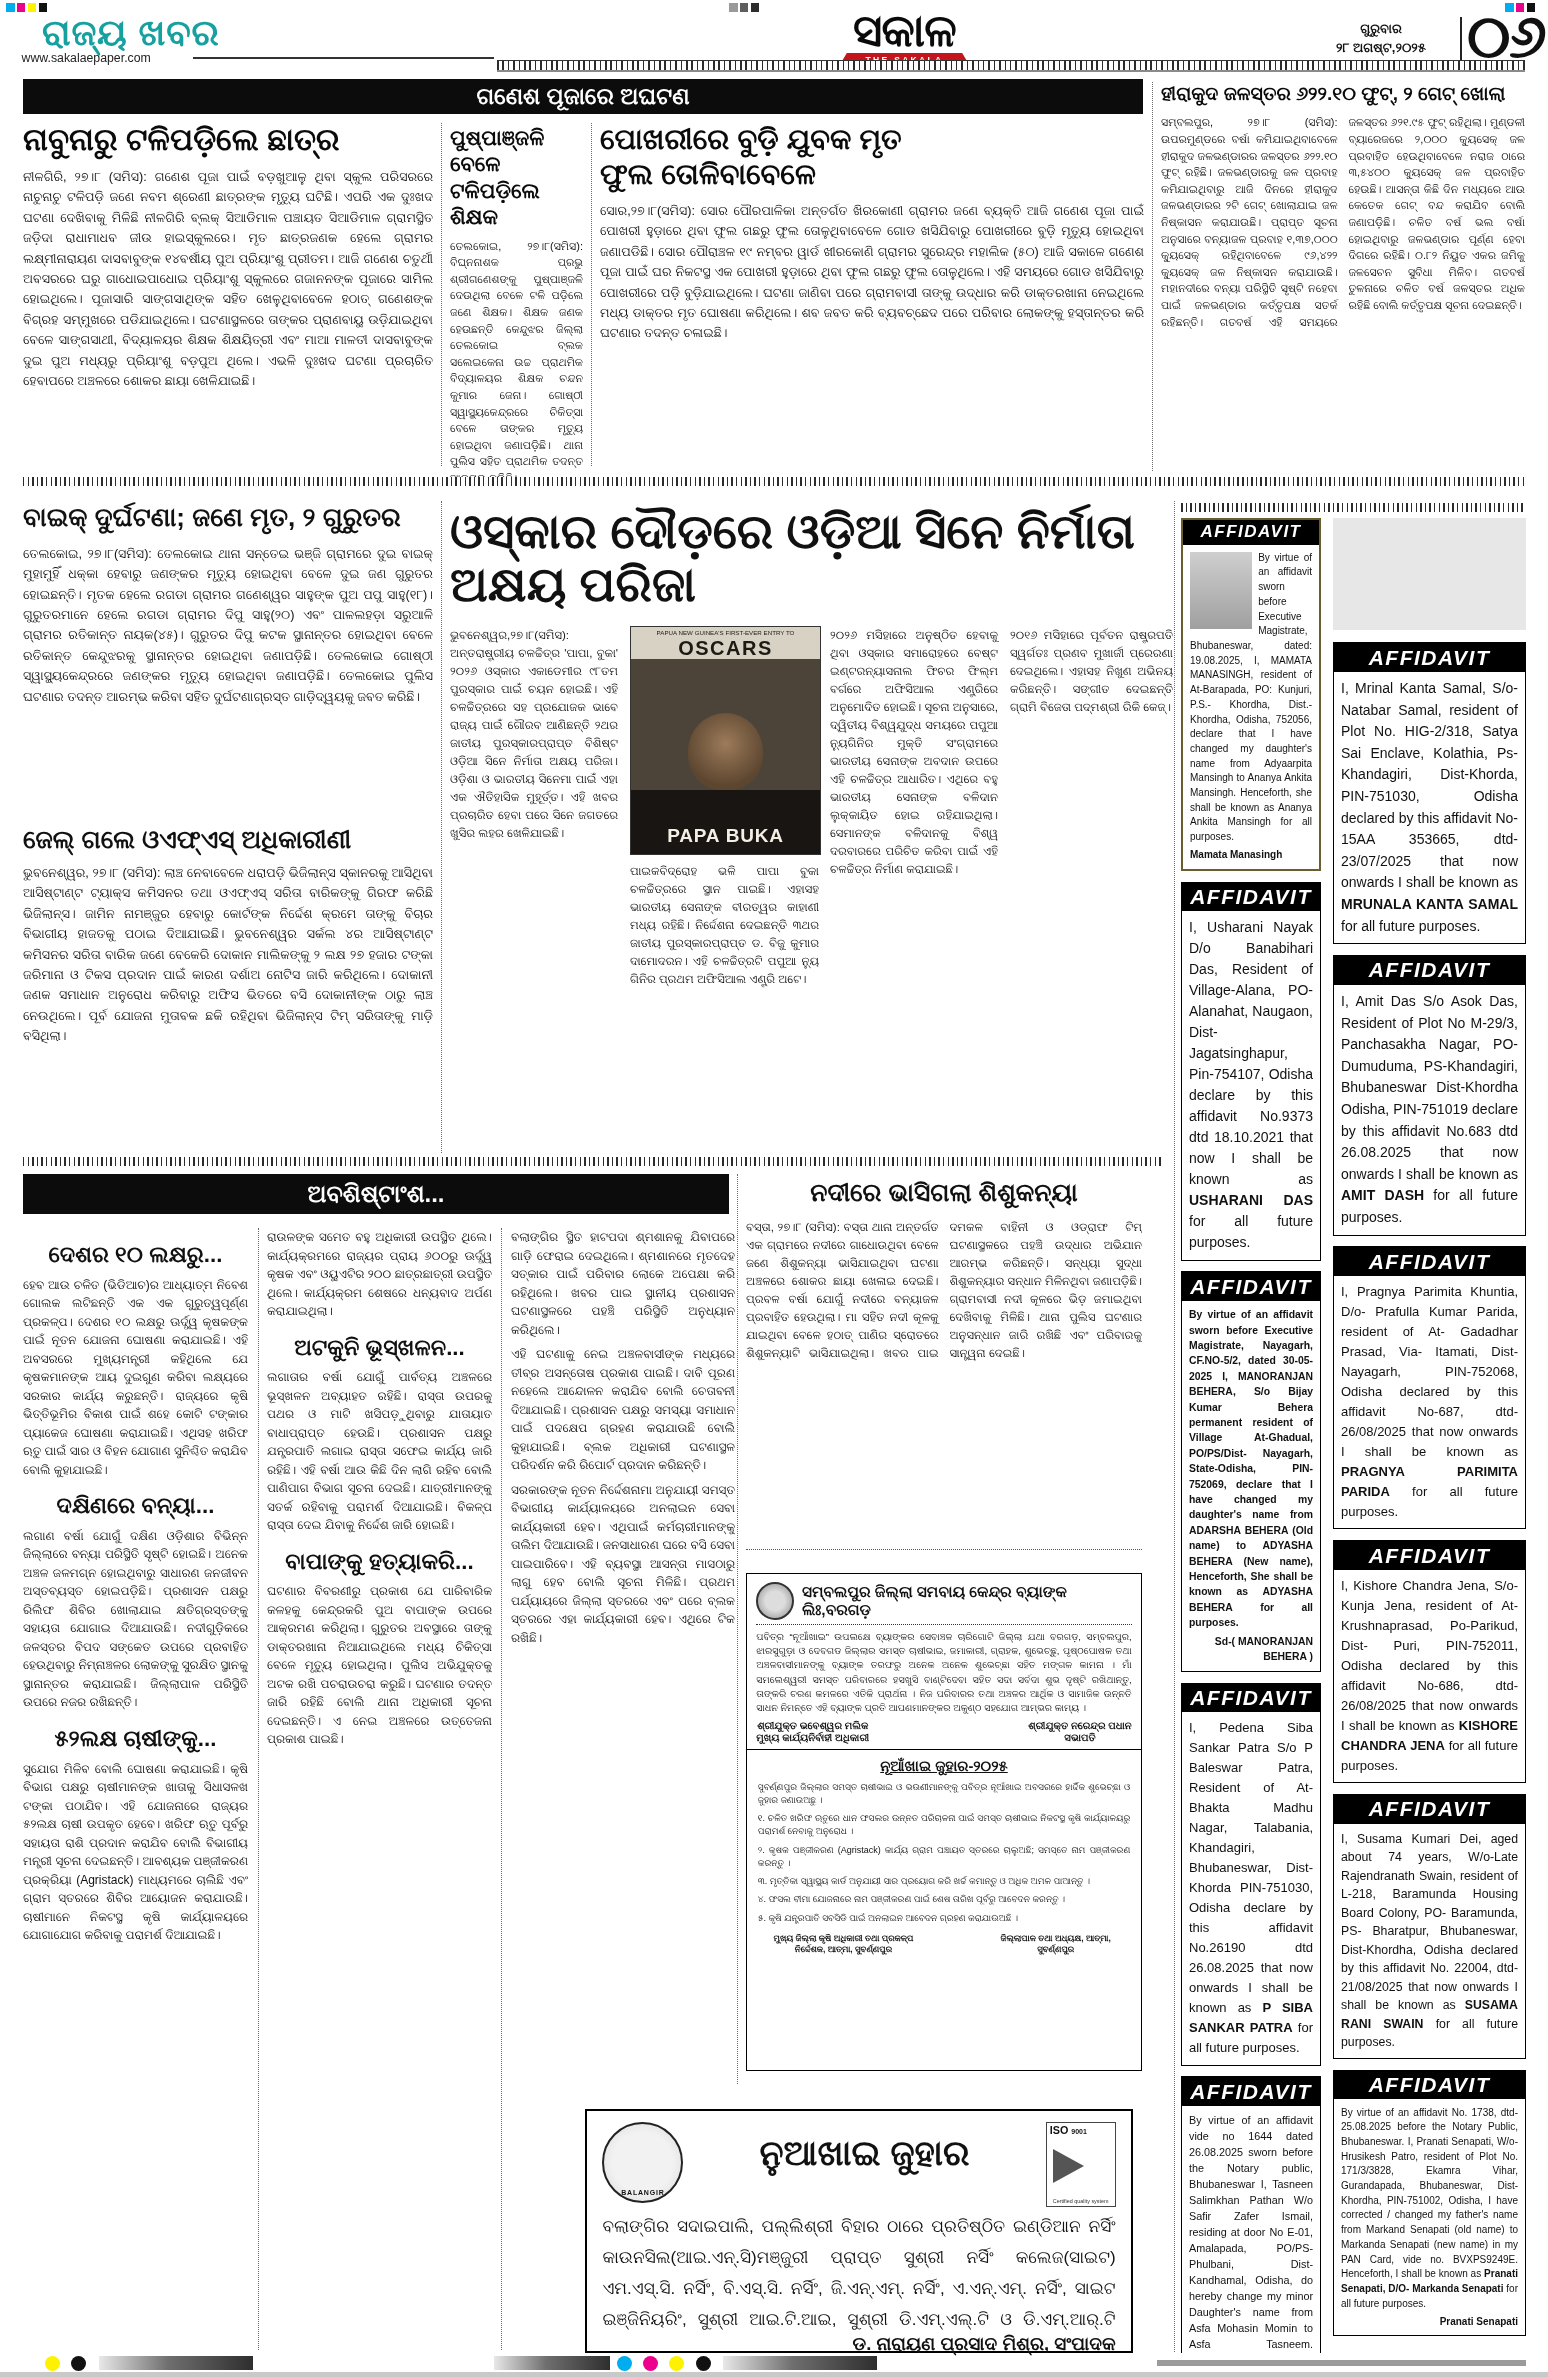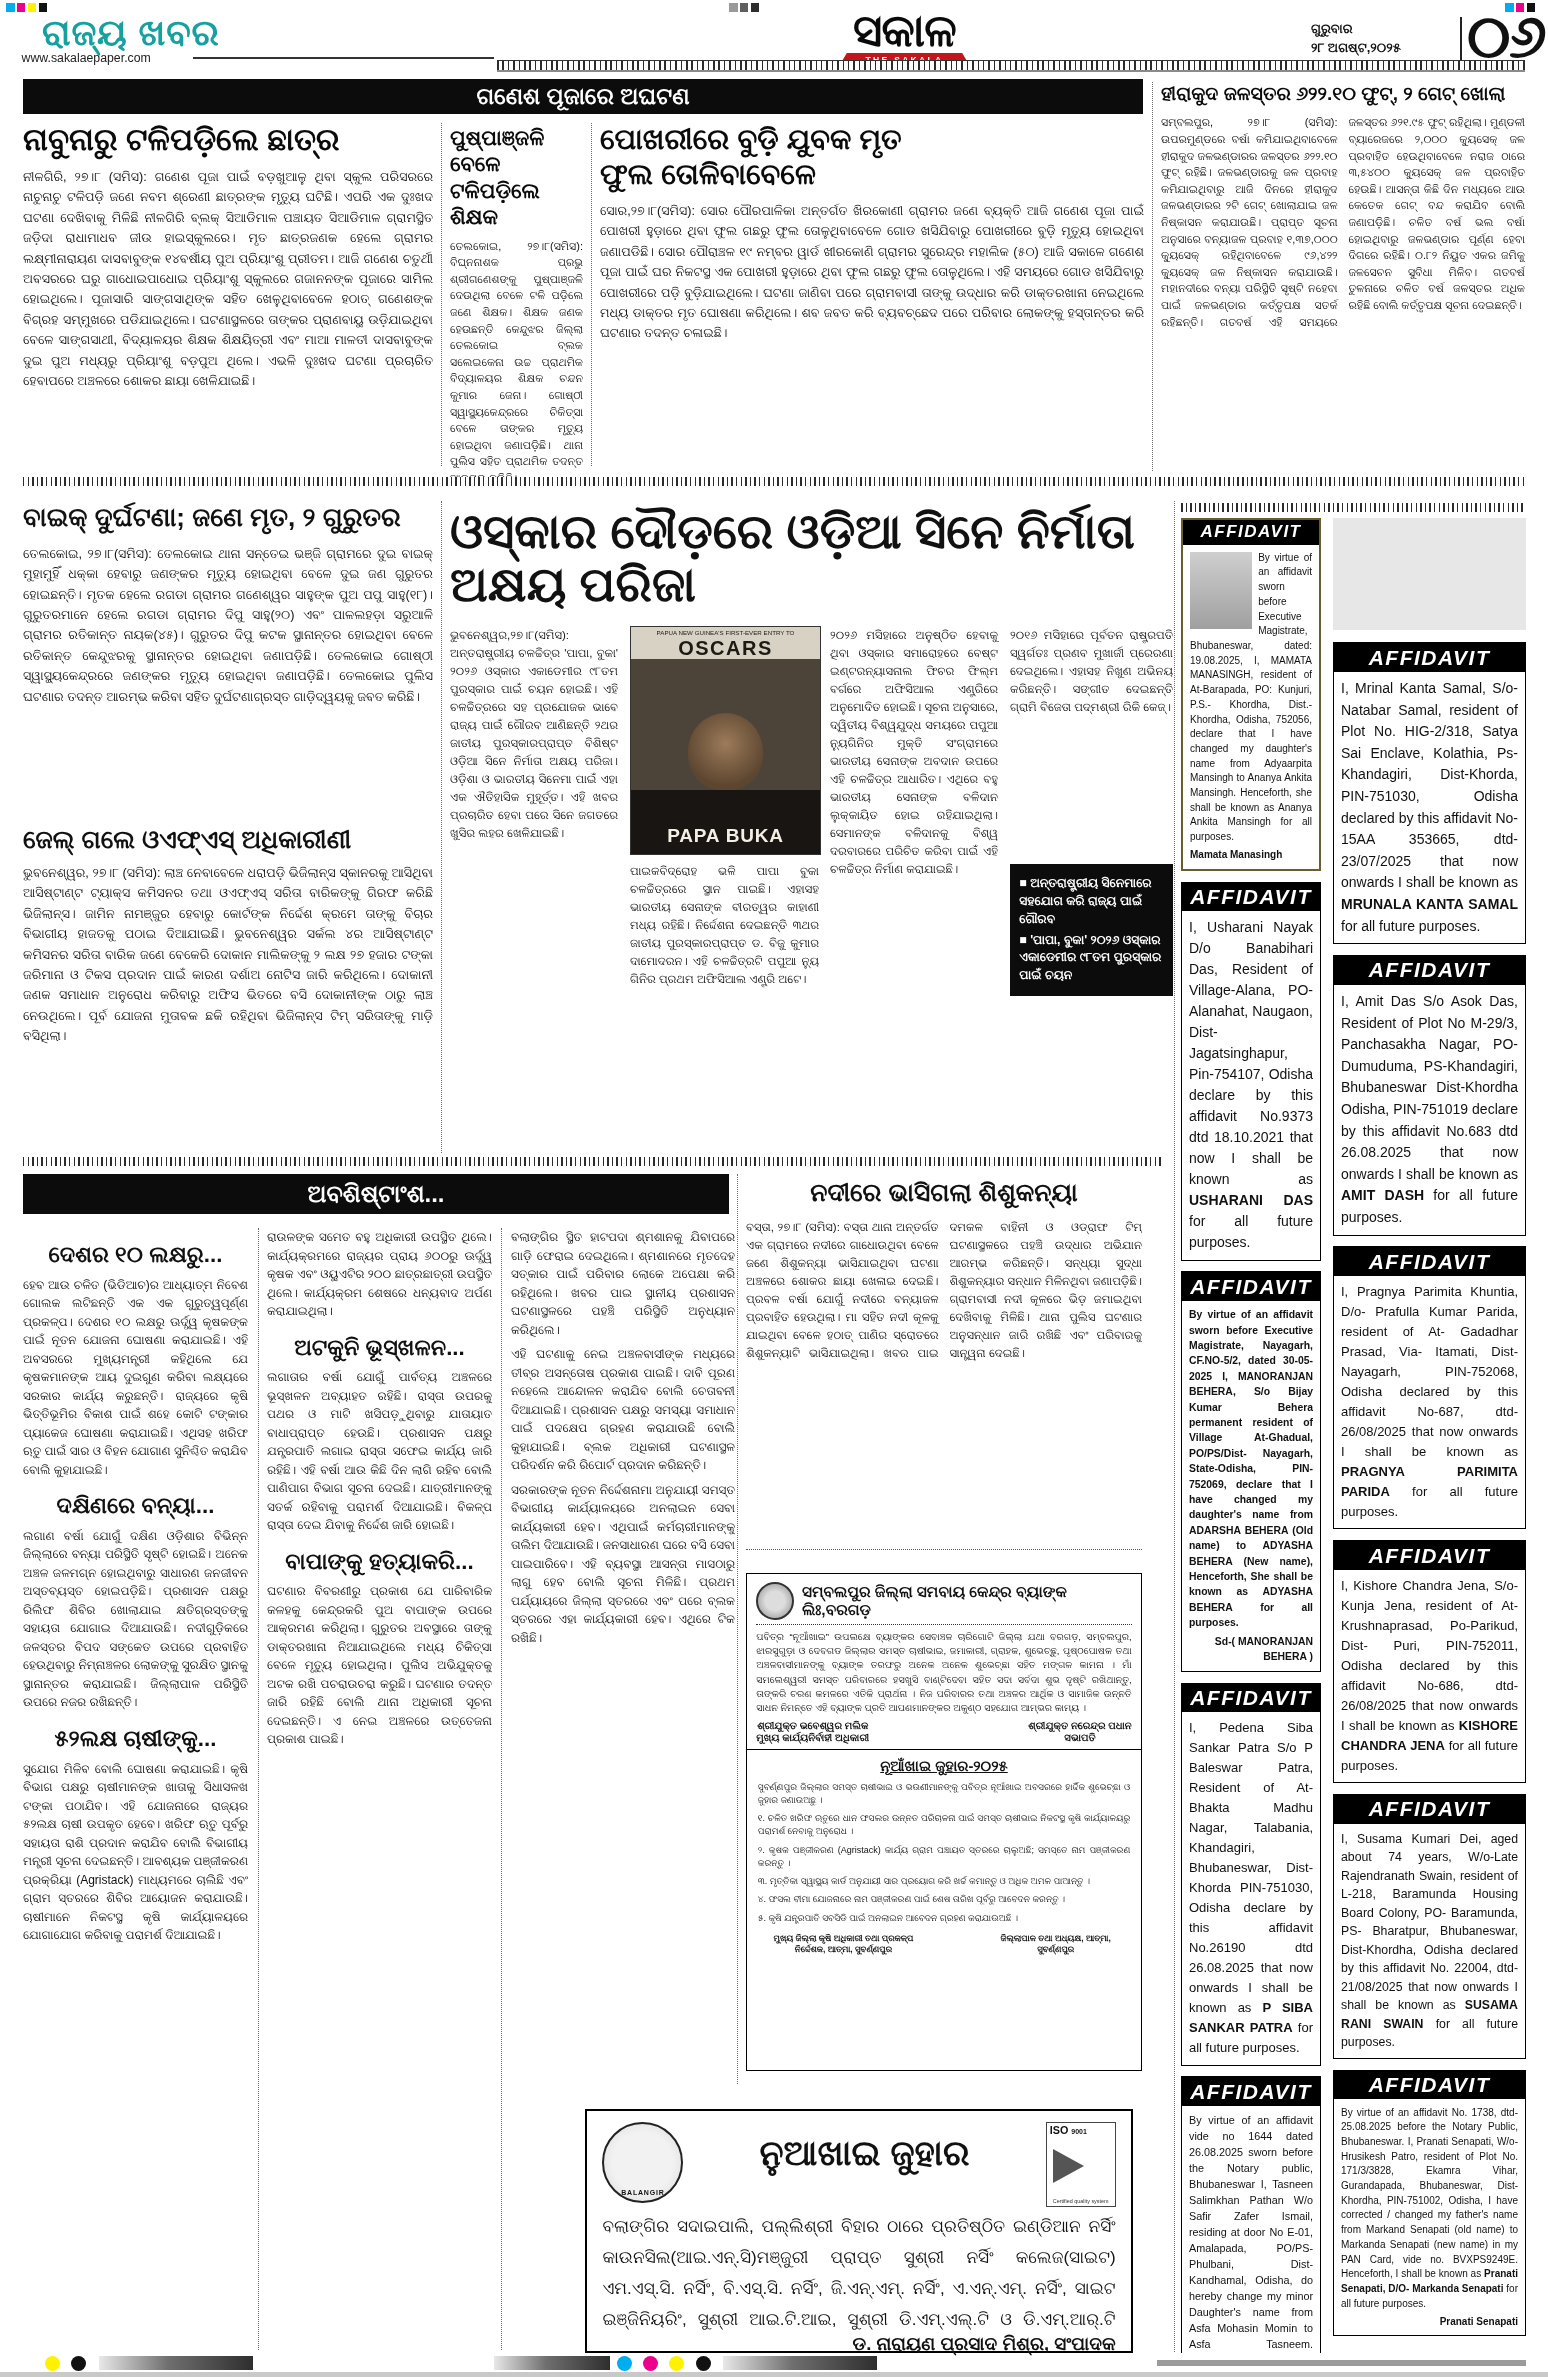--- a/index.html
+++ b/index.html
@@ -9,21 +9,21 @@
   .jt{text-align:justify;}
   .opt:empty{display:none;}
 
   
   .brand{font-size:36px;font-weight:bold;color:#16a0a0;letter-spacing:0.8px;}
   .url{font-size:12.3px;color:#222;}
   .urldash{height:1.5px;background:#333;}
   .mast{font-size:45px;font-weight:800;color:#0a0a0a;letter-spacing:-0.8px;}
   .ribbon{background:#c3161c;color:#fff;font-size:8.5px;font-weight:bold;letter-spacing:2.3px;
           text-align:center;padding:1.5px 0;clip-path:polygon(6% 0,94% 0,100% 100%,0 100%);}
-  .dateblock{font-size:13px;font-weight:bold;text-align:left;line-height:1.45;}
+  .dateblock{font-size:13px;font-weight:bold;text-align:center;line-height:1.45;}
   .vbar{width:1.5px;background:#222;}
   .pageno{font-size:60px;font-weight:800;letter-spacing:-1.5px;}
   .ticks{background:repeating-linear-gradient(90deg,#2c2c2c 0 1.5px,#ffffff 1.5px 5.4px);
          border-top:1.5px solid #333;border-bottom:2.3px solid #8a8a8a;height:9.3px;}
   .regrow{display:flex;gap:2.3px;}
   .reg{width:8.5px;height:8.5px;display:inline-block;}
 
   
   .banner{background:#0c0c0c;color:#fff;font-weight:bold;display:flex;align-items:center;justify-content:center;}
   .vrule{border-left:1.5px dotted #6a6a6a;width:0;}
@@ -177,25 +177,20 @@
           <div class="kick">PAPUA NEW GUINEA'S FIRST-EVER ENTRY TO</div>
           <div class="otitle">OSCARS</div>
           <div class="face"></div>
           <div class="pname">PAPA BUKA</div>
         </div>
         <div class="body15 jt" style="margin-top:7.7px;height:308px;overflow:hidden;">ପାଇକବିଦ୍ରୋହ ଭଳି ପାପା ବୁକା ଚଳଚ୍ଚିତ୍ରରେ ସ୍ଥାନ ପାଇଛି। ଏହାସହ ଭାରତୀୟ ସେନାଙ୍କ ବୀରତ୍ୱର କାହାଣୀ ମଧ୍ୟ ରହିଛି। ନିର୍ଦ୍ଦେଶନା ଦେଇଛନ୍ତି ୩ଥର ଜାତୀୟ ପୁରସ୍କାରପ୍ରାପ୍ତ ଡ. ବିଜୁ କୁମାର ଦାମୋଦରନ। ଏହି ଚଳଚ୍ଚିତ୍ରଟି ପପୁଆ ନ୍ୟୁ ଗିନିର ପ୍ରଥମ ଅଫିସିଆଲ ଏଣ୍ଟ୍ରି ଅଟେ।</div>
       </div>
       <div class="osccol body15 jt" style="left:380px;width:168px;">୨୦୨୬ ମସିହାରେ ଅନୁଷ୍ଠିତ ହେବାକୁ ଥିବା ଓସ୍କାର ସମାରୋହରେ ବେଷ୍ଟ ଇଣ୍ଟରନ୍ୟାସନାଲ ଫିଚର ଫିଲ୍ମ ବର୍ଗରେ ଅଫିସିଆଲ ଏଣ୍ଟ୍ରିରେ ଅନୁମୋଦିତ ହୋଇଛି। ସୂଚନା ଅନୁସାରେ, ଦ୍ୱିତୀୟ ବିଶ୍ୱଯୁଦ୍ଧ ସମୟରେ ପପୁଆ ନ୍ୟୁଗିନିର ମୁକ୍ତି ସଂଗ୍ରାମରେ ଭାରତୀୟ ସେନାଙ୍କ ଅବଦାନ ଉପରେ ଏହି ଚଳଚ୍ଚିତ୍ର ଆଧାରିତ। ଏଥିରେ ବହୁ ଭାରତୀୟ ସେନାଙ୍କ ବଳିଦାନ ଲୁକ୍କାୟିତ ହୋଇ ରହିଯାଇଥିଲା। ସେମାନଙ୍କ ବଳିଦାନକୁ ବିଶ୍ୱ ଦରବାରରେ ପରିଚିତ କରିବା ପାଇଁ ଏହି ଚଳଚ୍ଚିତ୍ର ନିର୍ମାଣ କରାଯାଇଛି।</div>
       <div class="osccol" style="left:560px;width:163px;">
         <div class="body15 jt" style="height:231px;overflow:hidden;">୨୦୧୬ ମସିହାରେ ପୂର୍ବତନ ରାଷ୍ଟ୍ରପତି ସ୍ୱର୍ଗତଃ ପ୍ରଣବ ମୁଖାର୍ଜୀ ପ୍ରେରଣା ଦେଇଥିଲେ। ଏହାସହ ନିଖୁଣ ଅଭିନୟ କରିଛନ୍ତି। ସଙ୍ଗୀତ ଦେଇଛନ୍ତି ଗ୍ରାମି ବିଜେତା ପଦ୍ମଶ୍ରୀ ରିକି କେଜ୍।</div>
-        <div class="bullbox" style="margin-top:7.7px;">
-
-        <div>■ ଅନ୍ତରାଷ୍ଟ୍ରୀୟ ସିନେମାରେ ସହଯୋଗ କରି ରାଜ୍ୟ ପାଇଁ ଗୌରବ</div>
-            <div>■ 'ପାପା, ବୁକା' ୨୦୨୬ ଓସ୍କାର ଏକାଡେମୀର ୯୮ତମ ପୁରସ୍କାର ପାଇଁ ଚୟନ</div>
-          </div>
       </div>
     </div>
   </div>
   <div class="abs vrule" style="left:1174px;top:501px;height:1851px;"></div>
 
   <div class="abs hticks" style="left:23px;top:1157px;width:1141px;"></div>
   <div class="abs banner" style="left:23px;top:1174px;width:706px;height:40px;font-size:24px;text-align:center;">ଅବଶିଷ୍ଟାଂଶ...</div>
 
   <div class="abs" style="left:23px;top:1228px;width:225px;height:1122px;overflow:hidden;">
 

